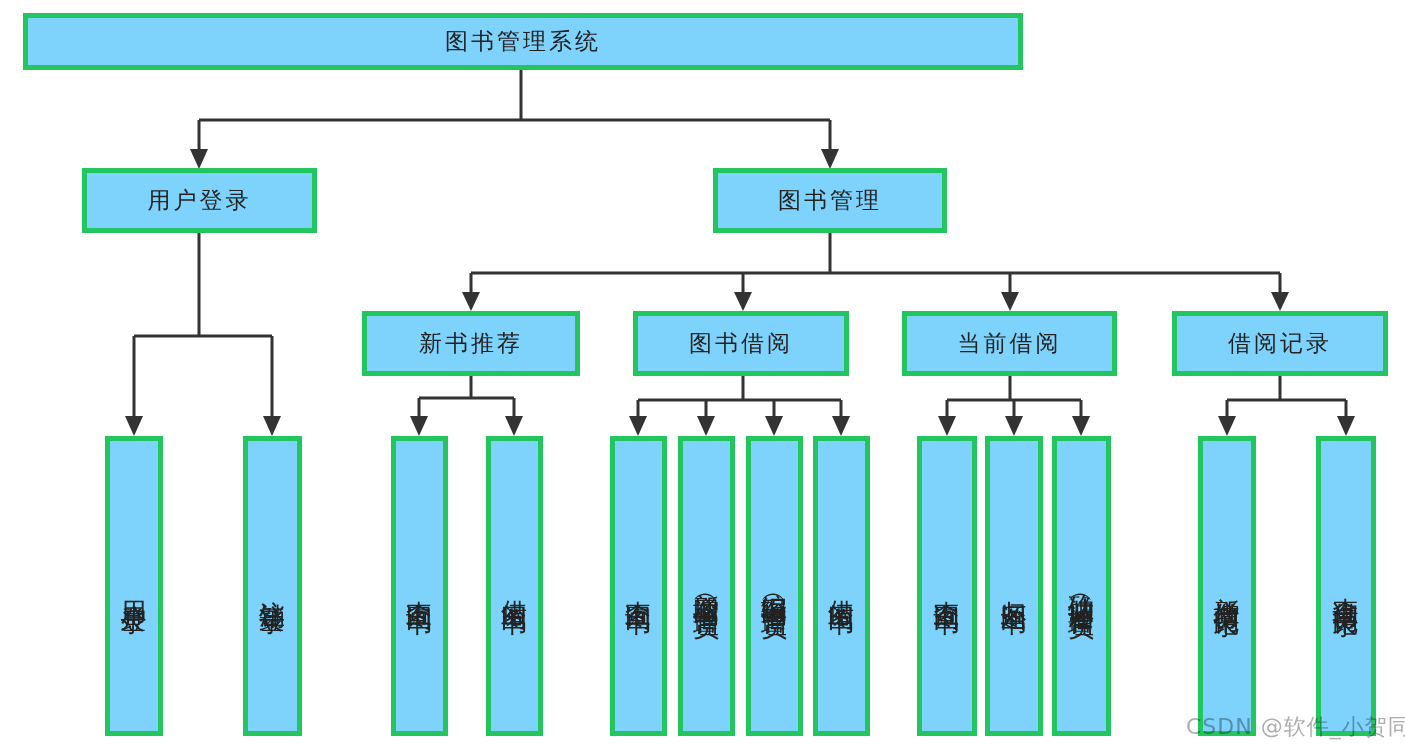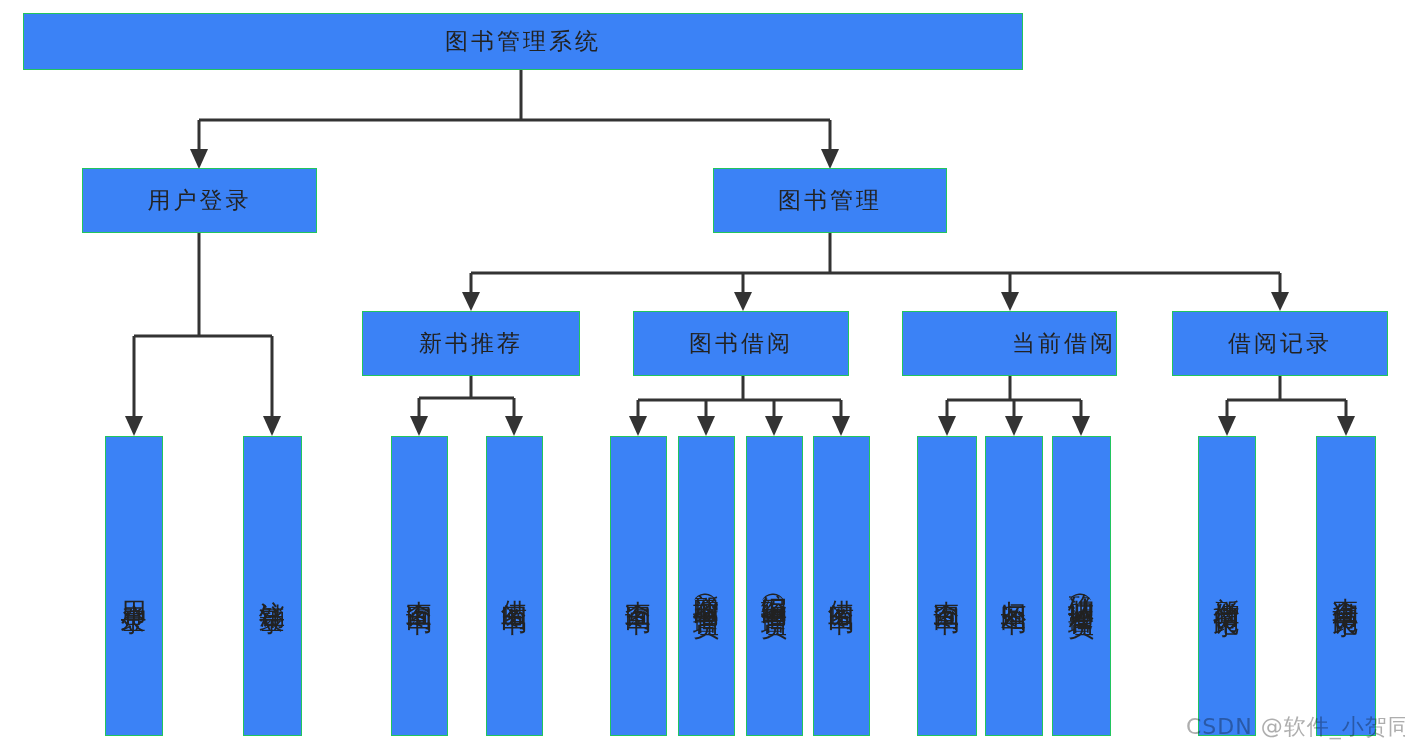--- a/index.html
+++ b/index.html
@@ -18,22 +18,22 @@
   #wires {
     position: absolute;
     left: 0; top: 0;
     width: 1405px;
     height: 747px;
     z-index: 1;
   }
   .node {
     position: absolute;
     box-sizing: border-box;
-    border: 1px solid #22c55e;
-    background: #3b82f6;
+    border: 5px solid #22c55e;
+    background: #7dd3fc;
     display: flex;
     align-items: center;
     justify-content: center;
     z-index: 2;
   }
   .hlabel {
     font-size: 23px;
     letter-spacing: 3px;
     color: #222222;
     white-space: nowrap;
@@ -122,21 +122,21 @@
   <div class="node" style="left:362px; top:311px; width:218px; height:65px;">
     <span class="hlabel">新书推荐</span>
   </div>
 
   <div class="node" style="left:713px; top:168px; width:234px; height:65px;">
     <span class="hlabel">图书管理</span>
   </div>
   <div class="node" style="left:633px; top:311px; width:216px; height:65px;">
     <span class="hlabel">图书借阅</span>
   </div>
-  <div class="node" style="left:902px; top:311px; width:215px; height:65px;justify-content:flex-end;">
+  <div class="node" style="left:902px; top:311px; width:215px; height:65px;">
     <span class="hlabel">当前借阅</span>
   </div>
   <div class="node" style="left:1172px; top:311px; width:216px; height:65px;">
     <span class="hlabel">借阅记录</span>
   </div>
 
   <div class="node leaf" style="left:105px; top:436px; width:58px; height:300px;">
     <span class="vlabel">用户登录</span>
   </div>
   <div class="node leaf" style="left:243px; top:436px; width:59px; height:300px;">

